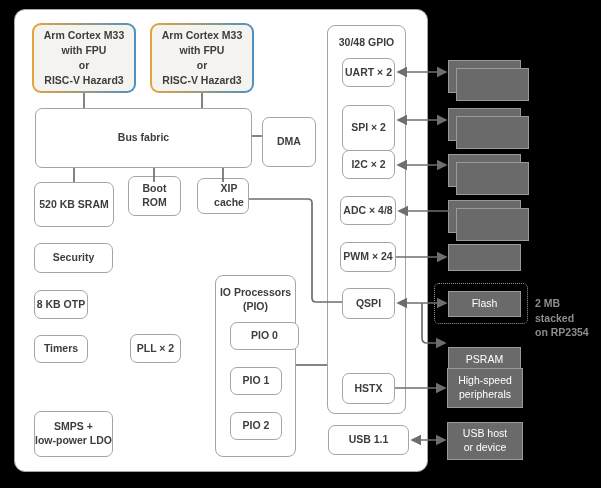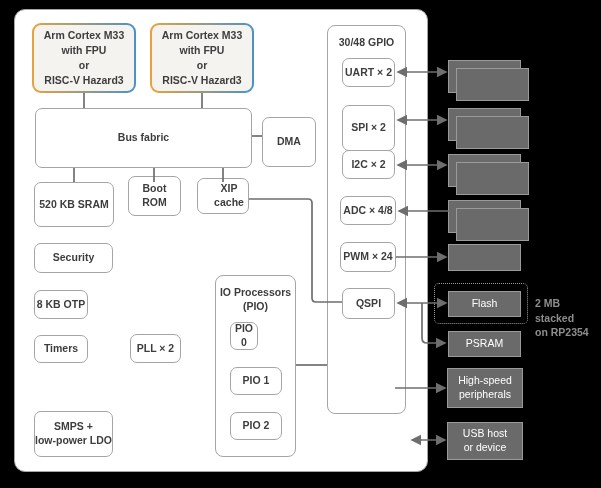--- a/index.html
+++ b/index.html
@@ -74,55 +74,57 @@
   <div class="box" style="left:34px;top:290px;width:54px;height:29px;">8 KB OTP</div>
   <div class="box" style="left:34px;top:335px;width:54px;height:28px;">Timers</div>
   <div class="box" style="left:130px;top:334px;width:51px;height:29px;">PLL × 2</div>
   <div class="box" style="left:34px;top:411px;width:79px;height:46px;">SMPS +
 low-power LDO</div>
 
   <div class="group" style="left:215px;top:275px;width:81px;height:182px;">
     <div class="group-title">IO Processors
 (PIO)</div>
   </div>
-  <div class="box" style="left:230px;top:322px;width:28px;height:28px;">PIO 0</div>
+  <div class="box" style="left:230px;top:322px;width:69px;height:28px;">PIO 0</div>
   <div class="box" style="left:230px;top:367px;width:52px;height:28px;">PIO 1</div>
   <div class="box" style="left:230px;top:412px;width:52px;height:28px;">PIO 2</div>
 
   <div class="group" style="left:327px;top:25px;width:79px;height:389px;">
     <div class="group-title">30/48 GPIO</div>
   </div>
   <div class="box" style="left:342px;top:58px;width:53px;height:29px;">UART × 2</div>
   <div class="box" style="left:342px;top:105px;width:53px;height:46px;">SPI × 2</div>
   <div class="box" style="left:342px;top:150px;width:53px;height:29px;">I2C × 2</div>
   <div class="box" style="left:340px;top:196px;width:56px;height:29px;">ADC × 4/8</div>
   <div class="box" style="left:340px;top:242px;width:56px;height:30px;">PWM × 24</div>
   <div class="box" style="left:342px;top:288px;width:53px;height:31px;">QSPI</div>
+  <div class="box" style="left:342px;top:373px;width:53px;height:31px;">HSTX</div>
 
+  <div class="box" style="left:328px;top:425px;width:81px;height:30px;">USB 1.1</div>
 
   <div class="dark" style="left:448px;top:60px;width:73px;height:33px;"></div>
   <div class="dark" style="left:456px;top:68px;width:73px;height:33px;"></div>
 
   <div class="dark" style="left:448px;top:108px;width:73px;height:33px;"></div>
   <div class="dark" style="left:456px;top:116px;width:73px;height:33px;"></div>
 
   <div class="dark" style="left:448px;top:154px;width:73px;height:33px;"></div>
   <div class="dark" style="left:456px;top:162px;width:73px;height:33px;"></div>
 
   <div class="dark" style="left:448px;top:200px;width:73px;height:33px;"></div>
   <div class="dark" style="left:456px;top:208px;width:73px;height:33px;"></div>
 
   <div class="dark" style="left:448px;top:244px;width:73px;height:27px;"></div>
 
   <div class="dotted" style="left:434px;top:283px;width:94px;height:41px;"></div>
   <div class="dark" style="left:448px;top:291px;width:73px;height:26px;">Flash</div>
   <div class="note" style="left:535px;top:296px;width:64px;">2 MB stacked
 on RP2354</div>
 
-  <div class="dark" style="left:448px;top:331px;width:73px;height:26px;">PSRAM</div>
+  <div class="dark" style="left:448px;top:347px;width:73px;height:26px;">PSRAM</div>
 
   <div class="dark" style="left:447px;top:368px;width:76px;height:40px;">High-speed
 peripherals</div>
 
   <div class="dark" style="left:447px;top:422px;width:76px;height:38px;">USB host
 or device</div>
 
   <svg id="wires" width="601" height="488" viewBox="0 0 601 488">
     <defs>
       <marker id="ah" viewBox="0 0 10 10" refX="8.5" refY="5" markerWidth="6.5" markerHeight="6.5" orient="auto-start-reverse">

